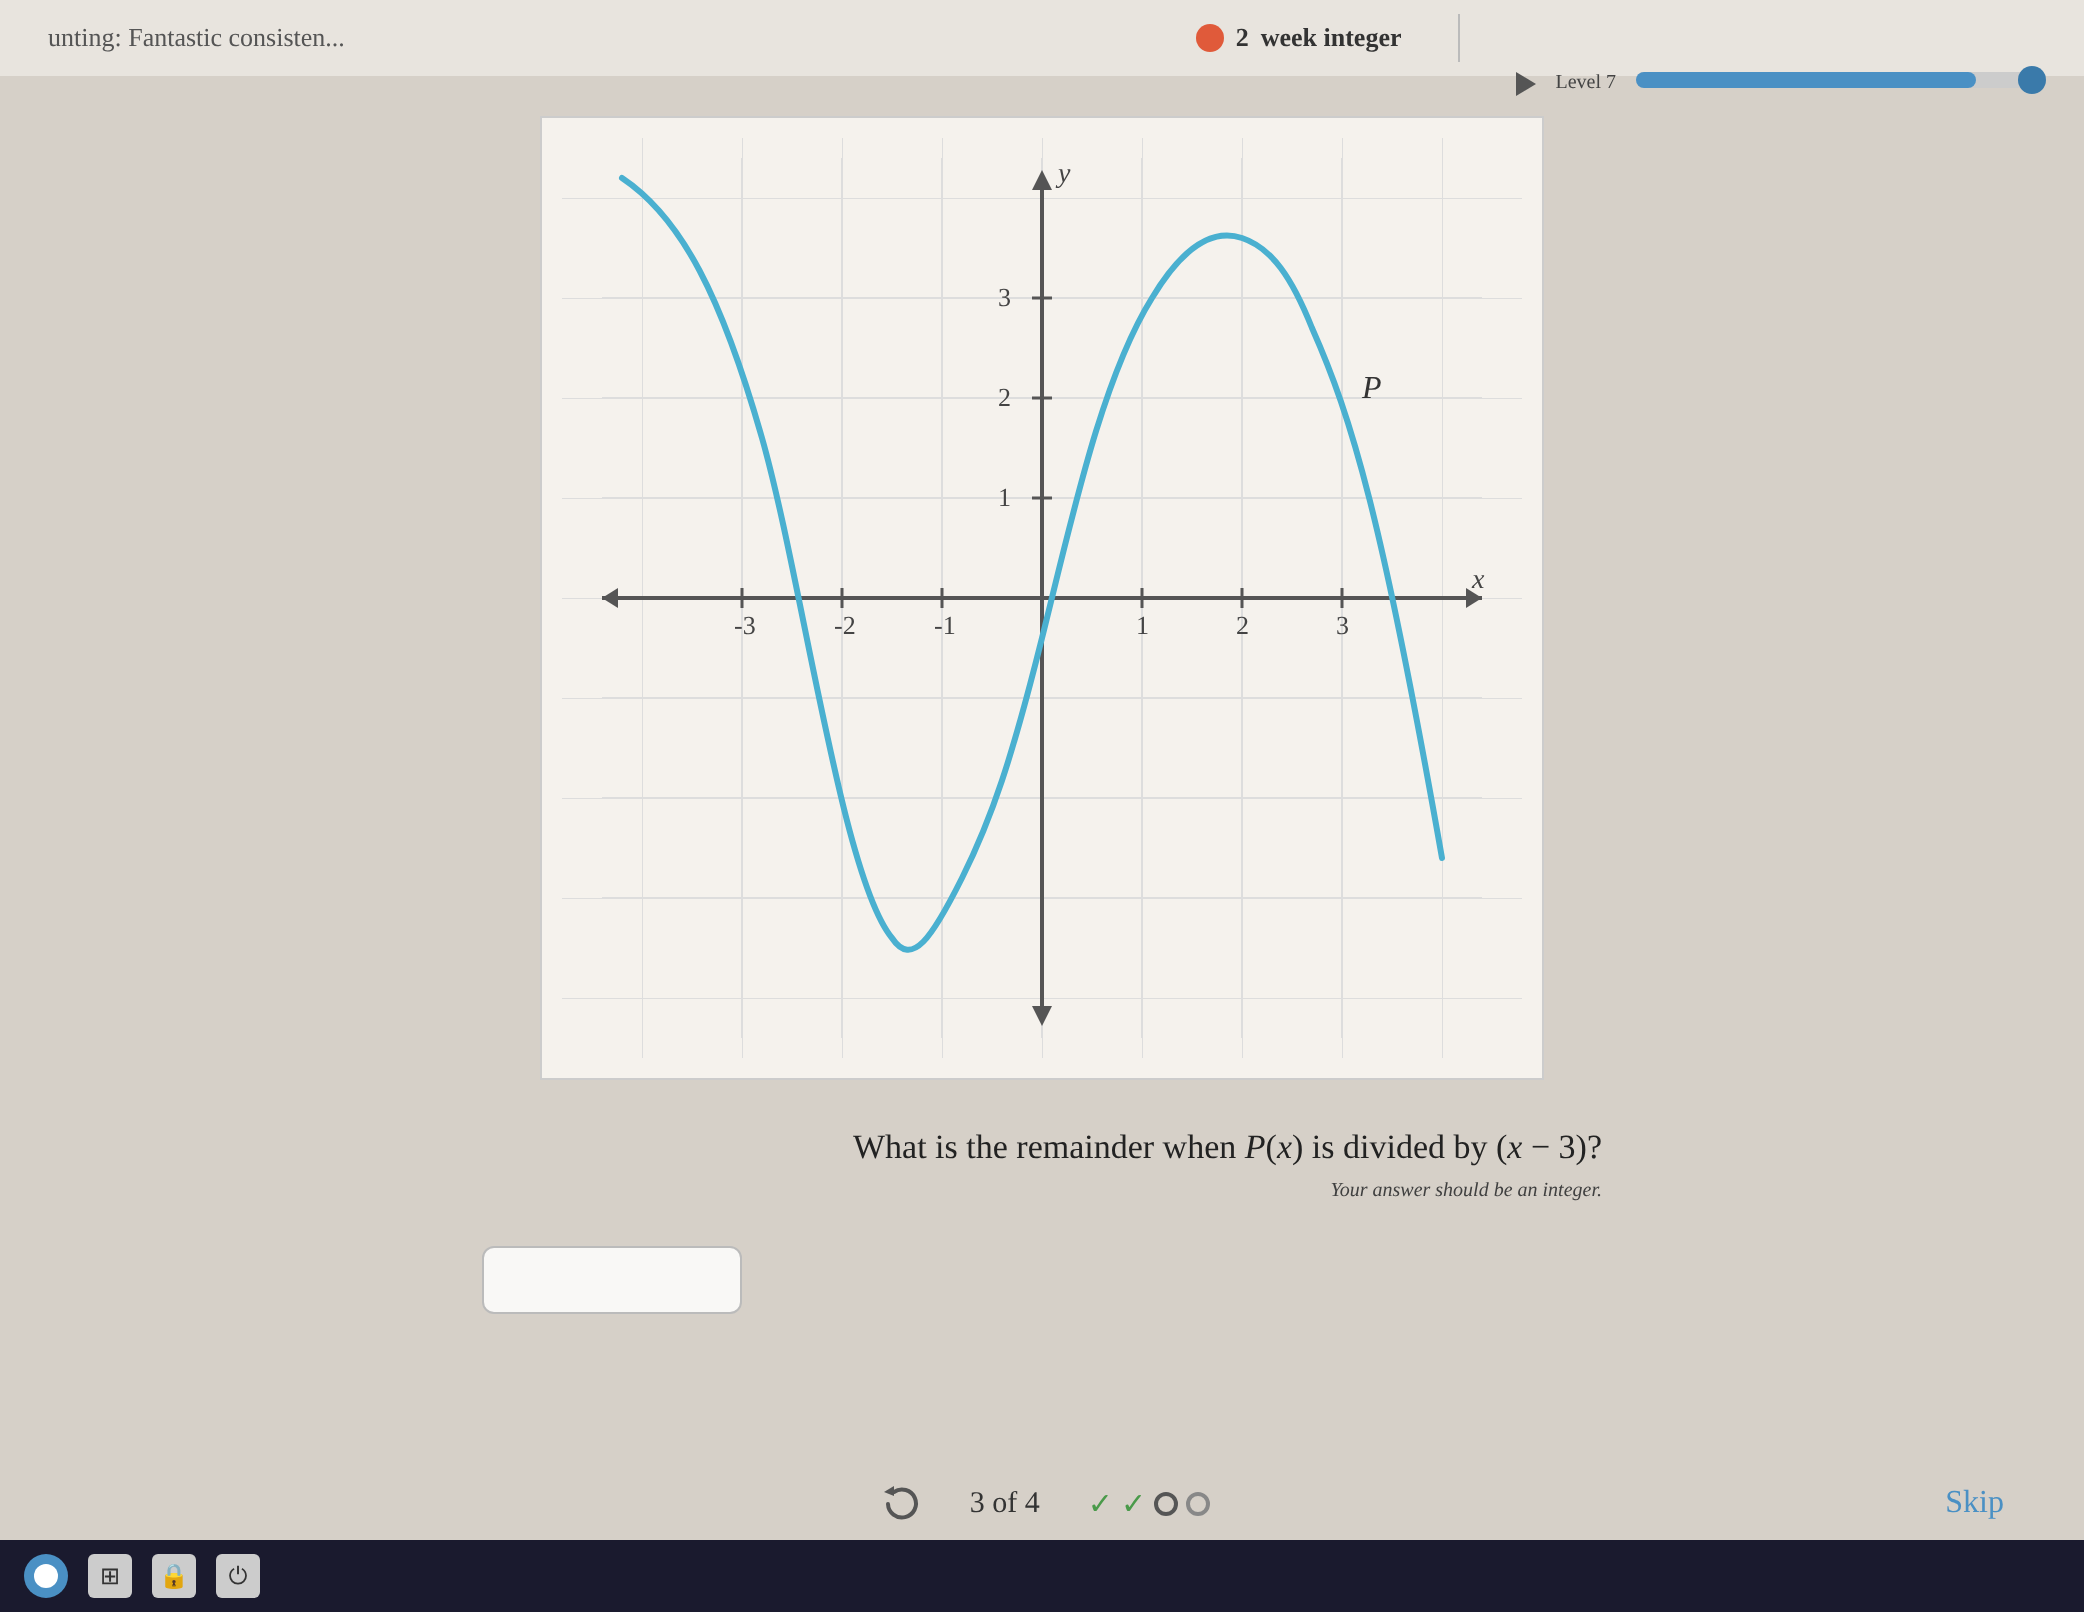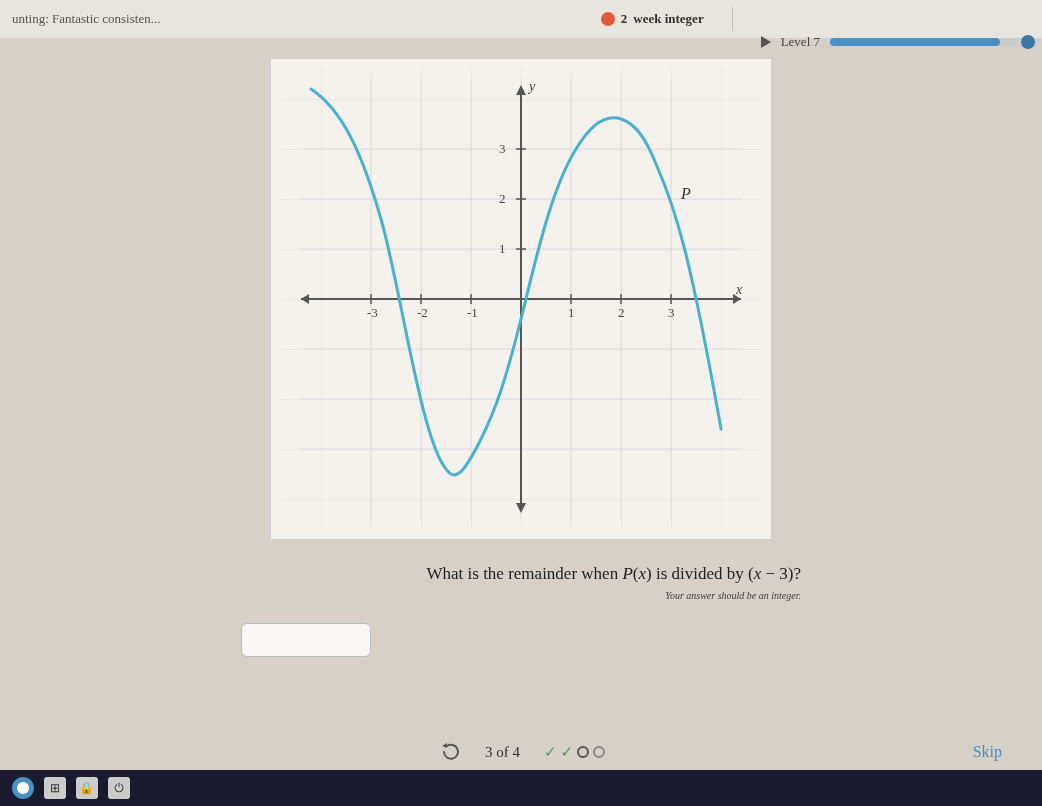--- a/index.html
+++ b/index.html
@@ -9,21 +9,21 @@
       width: 1042px;
       height: 806px;
       overflow: hidden;
       position: relative;
     }
 
     
     .top-bar {
       display: flex;
       align-items: center;
-      padding: 6px 12px;
+      padding: 6px 24px;
       background: #e8e4de;
       height: 38px;
       gap: 20px;
     }
     .top-bar-left {
       font-size: 13px;
       color: #555;
       flex: 1;
     }
     .streak-badge {
@@ -39,23 +39,22 @@
       background: #e05a3a;
       border-radius: 50%;
     }
     .streak-divider {
       width: 1px; height: 24px;
       background: #bbb;
       margin: 0 8px;
     }
     .level-section {
       display: flex;
-      align-items: center;
       gap: 10px;
-      font-size: 13px;
+      font-size: 10px;
       color: #444;
       margin-top: 46px;
     }
     .play-btn {
       width: 0; height: 0;
       border-top: 6px solid transparent;
       border-bottom: 6px solid transparent;
       border-left: 10px solid #555;
       cursor: pointer;
     }

